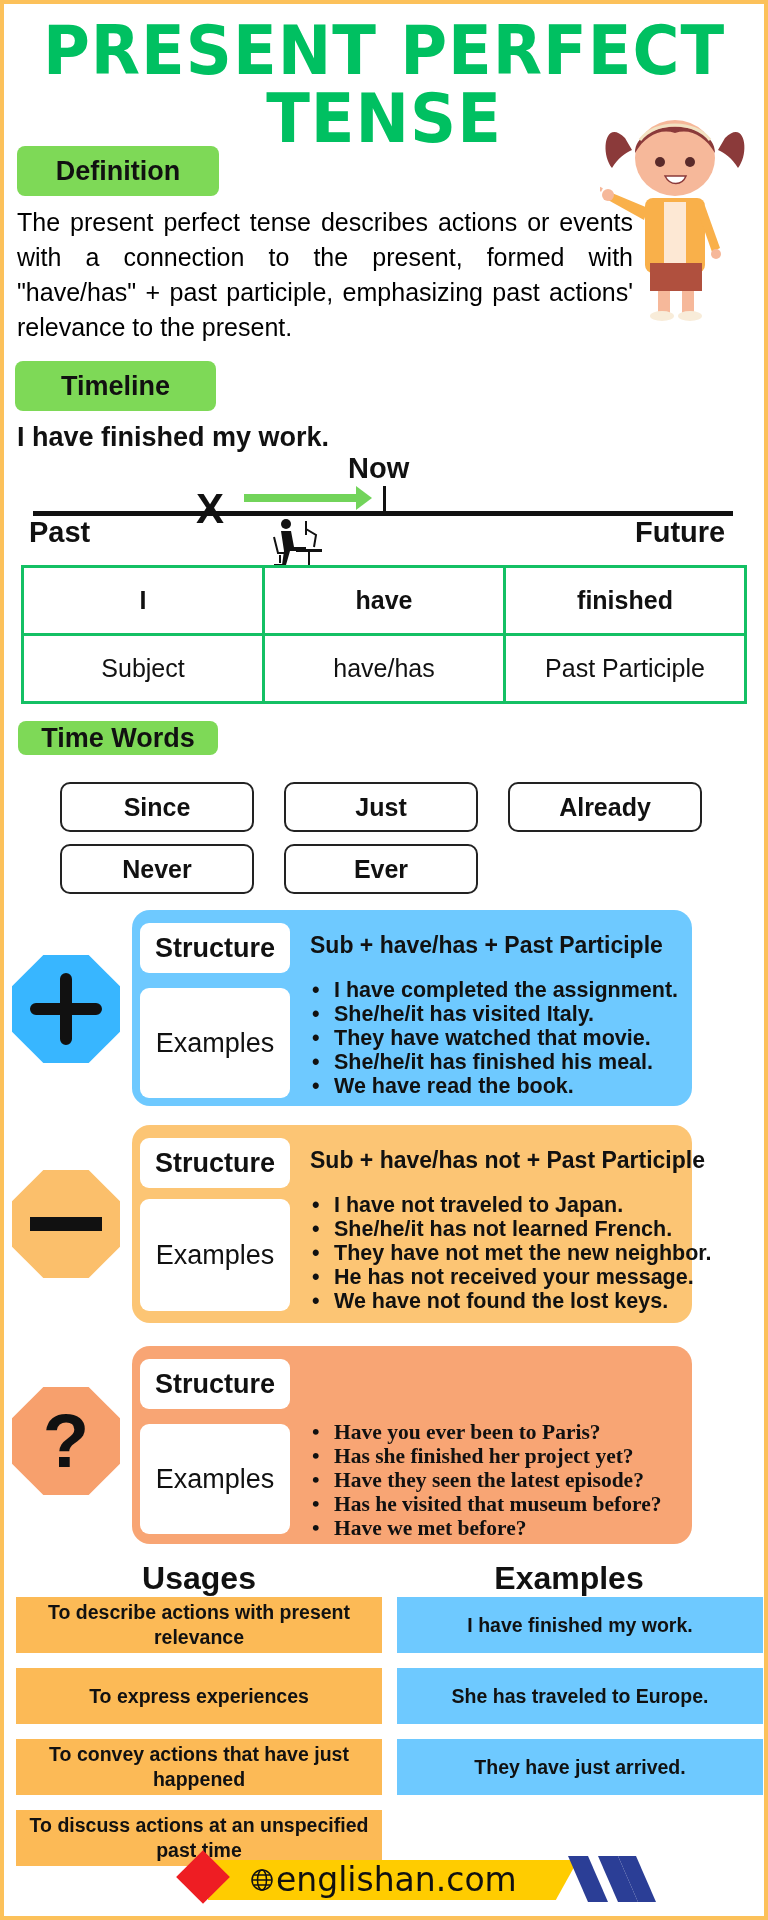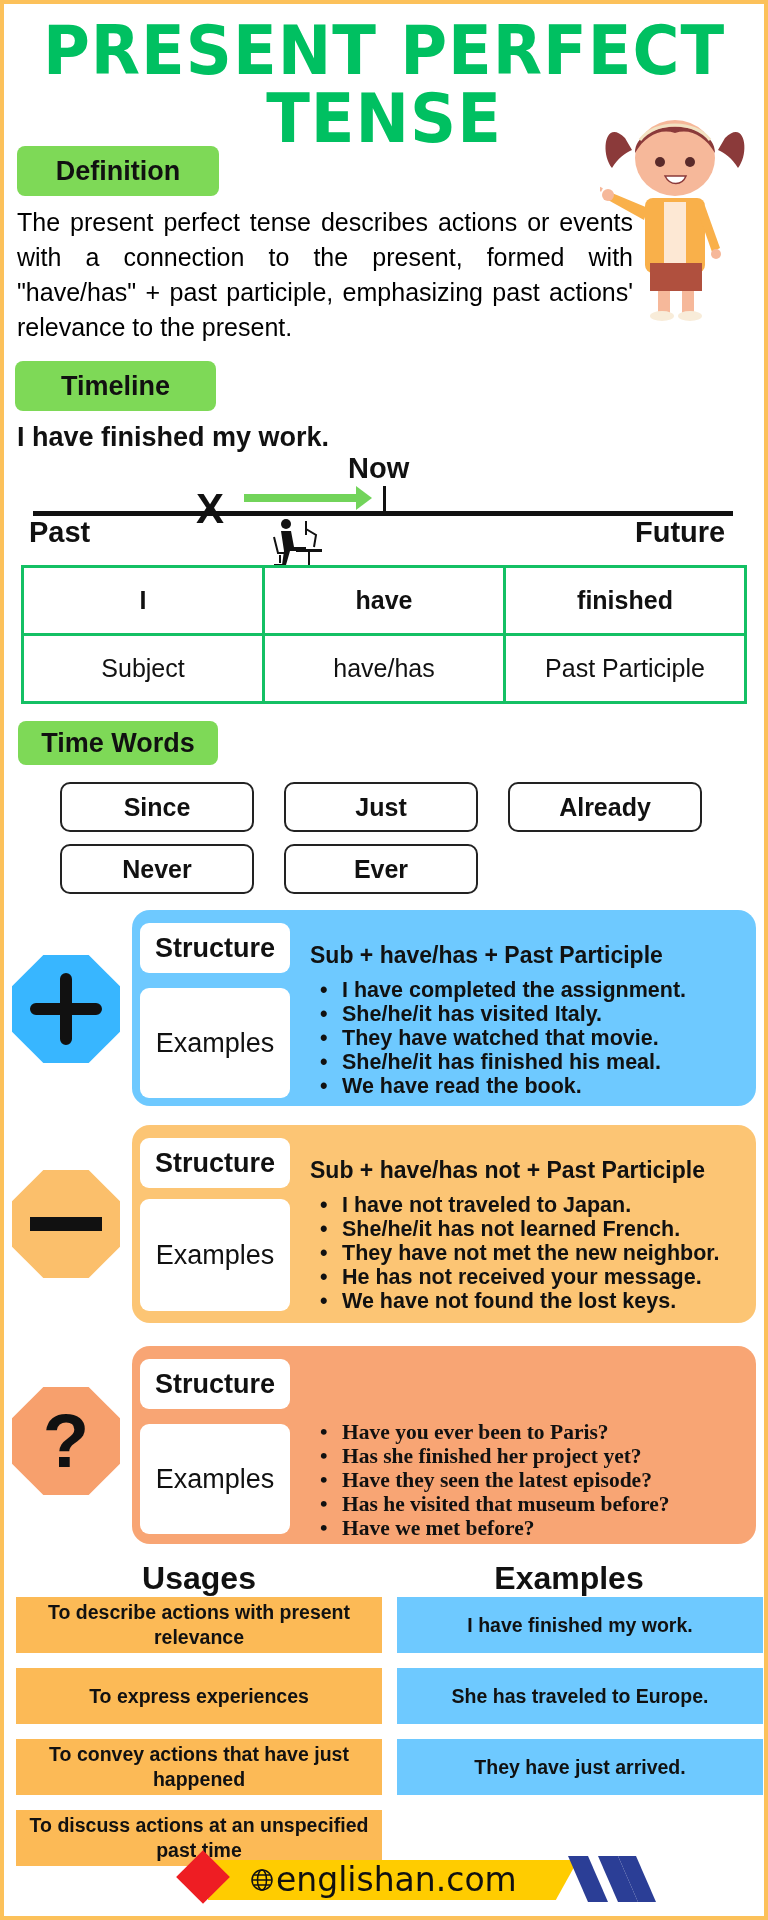--- a/index.html
+++ b/index.html
@@ -35,28 +35,28 @@
   table.tl-table { position: absolute; left: 21px; top: 565px; width: 726px; height: 136px;
                    border-collapse: collapse; table-layout: fixed; }
   .tl-table td { border: 3px solid #14c064; text-align: center; font-size: 25px; height: 68px; }
   .tl-table tr.top td { font-weight: bold; }
 
   .words { position: absolute; left: 60px; top: 782px; width: 650px; display: grid;
            grid-template-columns: repeat(3, 194px); column-gap: 30px; row-gap: 12px; }
   .word-btn { height: 50px; border: 2px solid #222; border-radius: 10px; background: #fff;
               display: flex; align-items: center; justify-content: center; font-weight: bold; font-size: 25px; }
 
-  .block { position: absolute; left: 132px; width: 624px; border-radius: 18px; }
+  .block { position: absolute; left: 132px; width: 560px; border-radius: 18px; }
   .block .struct-lbl { position: absolute; left: 8px; top: 13px; width: 150px; height: 50px; background: #fff;
                        border-radius: 9px; display: flex; align-items: center; justify-content: center;
                        font-weight: bold; font-size: 27px; }
   .block .ex-lbl { position: absolute; left: 8px; width: 150px; background: #fff; border-radius: 9px;
                    display: flex; align-items: center; justify-content: center; font-size: 27px; }
-  .block .formula { position: absolute; left: 178px; top: 22px; font-weight: bold; font-size: 23px; white-space: nowrap; margin-top: 10px; }
-  .block ul { position: absolute; left: 188px; list-style: none; }
+  .block .formula { position: absolute; left: 178px; top: 22px; font-weight: bold; font-size: 23px; white-space: nowrap; }
+  .block ul { position: absolute; left: 180px; list-style: none; }
   .block li { font-weight: bold; font-size: 21.5px; line-height: 24px; white-space: nowrap; }
   .block li::before { content: "\2022"; display: inline-block; width: 22px; text-align: left; }
 
   .octa { position: absolute; left: 12px; width: 108px; height: 108px;
           clip-path: polygon(29% 0, 71% 0, 100% 29%, 100% 71%, 71% 100%, 29% 100%, 0 71%, 0 29%);
           display: flex; align-items: center; justify-content: center; }
 
   .u-head { position: absolute; font-weight: bold; font-size: 32px; text-align: center; }
   .u-grid { position: absolute; left: 16px; top: 1597px; width: 624px; display: grid;
             grid-template-columns: 366px 366px; column-gap: 4px; row-gap: 4px; gap: 15px; }
@@ -143,21 +143,21 @@
     <td>finished</td>
   </tr>
   <tr>
     <td>Subject</td>
     <td>have/has</td>
     <td>Past Participle</td>
   </tr>
 </tbody>
   </table>
 
-<div class="pill" style="left:18px; top:721px; width:200px; height:44px;">Time Words</div>
+<div class="pill" style="left:18px; top:721px; width:200px; height:34px;">Time Words</div>
 <div class="words">
   <div class="word-btn">Since</div>
   <div class="word-btn">Just</div>
   <div class="word-btn">Already</div>
   <div class="word-btn">Never</div>
   <div class="word-btn">Ever</div>
 </div>
 
 <div class="octa" style="top:955px; background:#38b6ff;">
   <svg width="76" height="76" viewBox="0 0 76 76">

